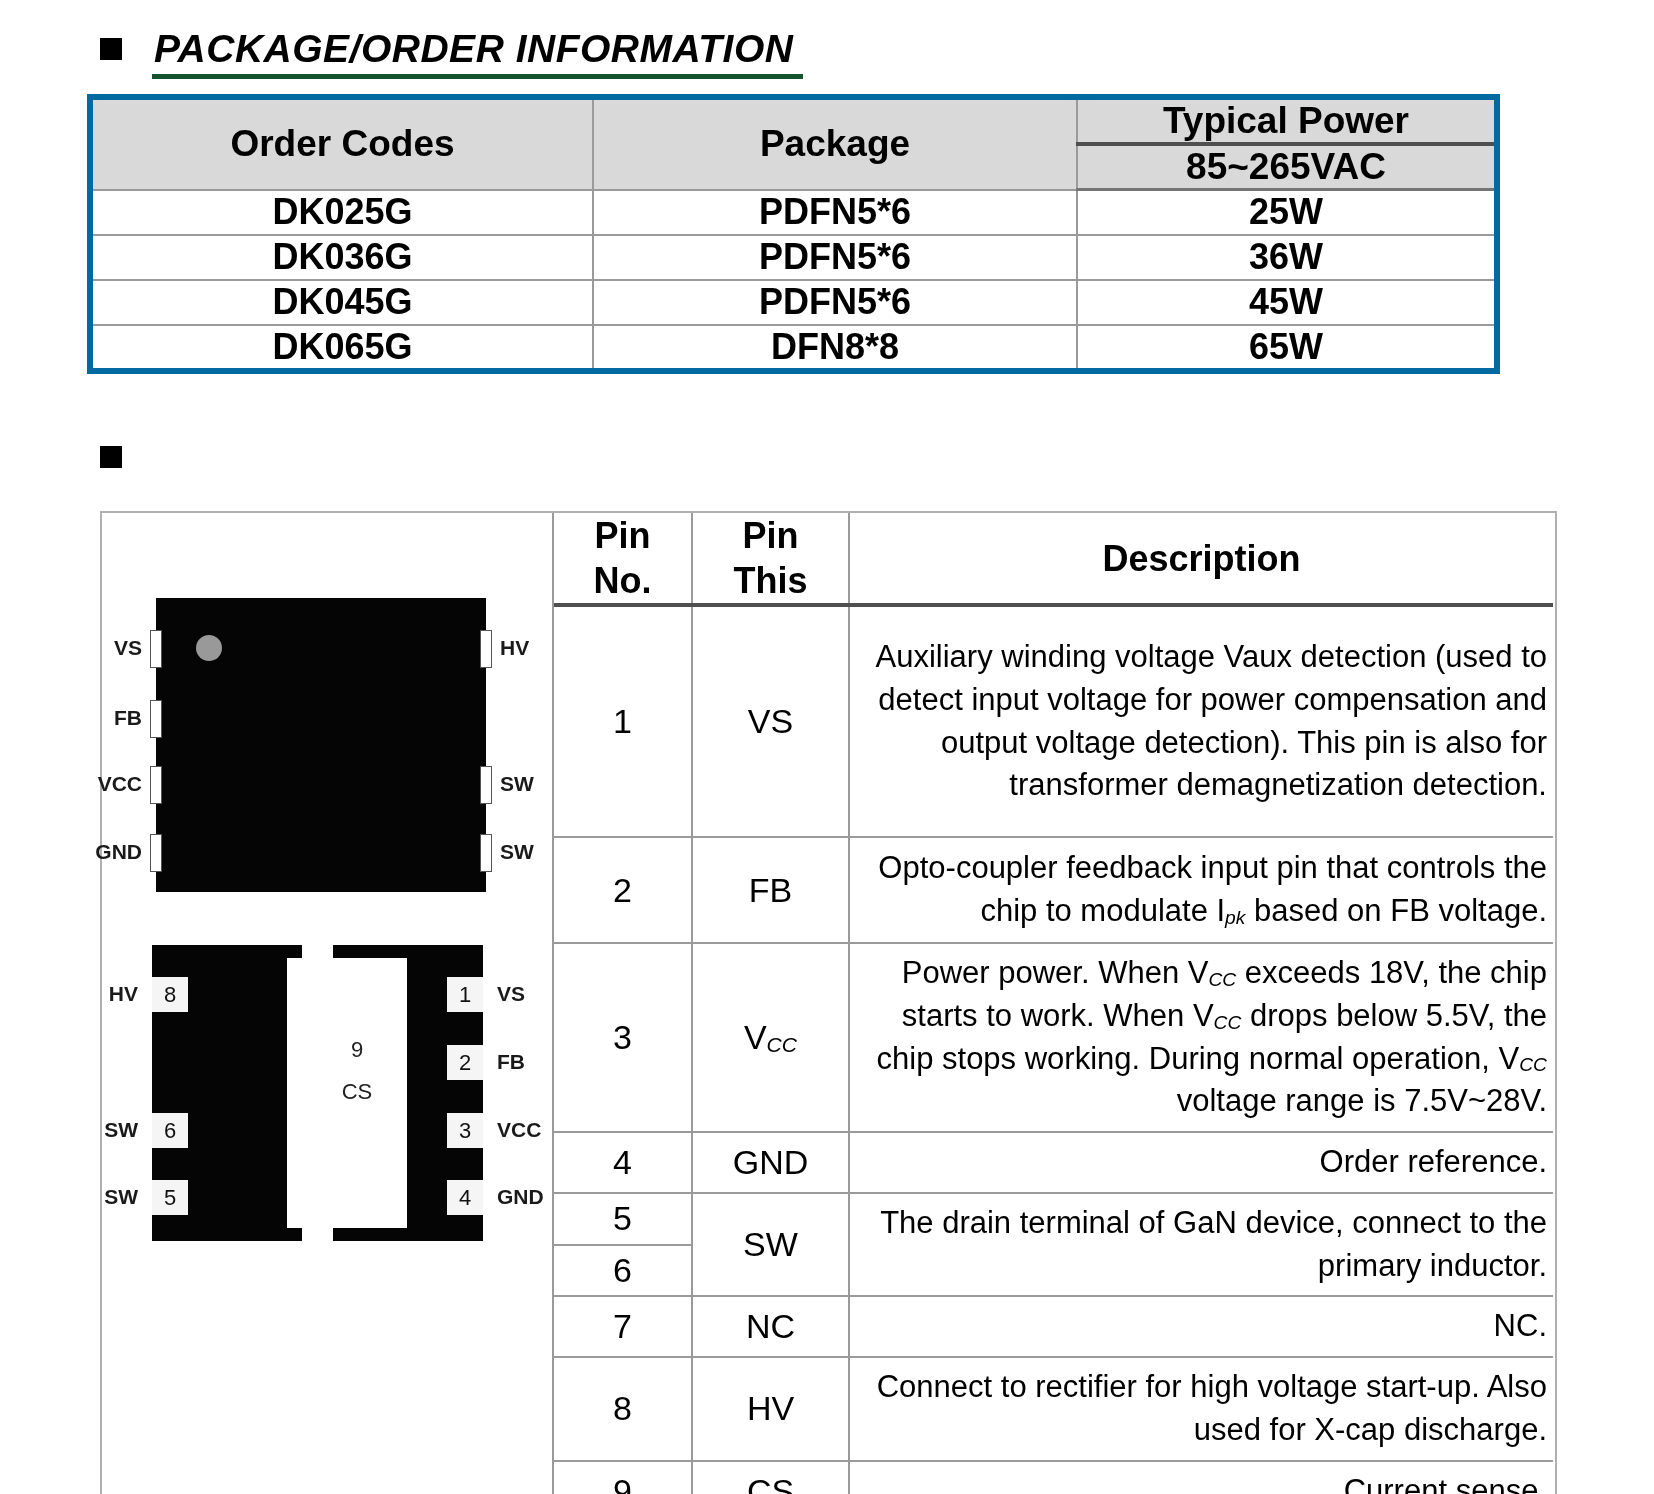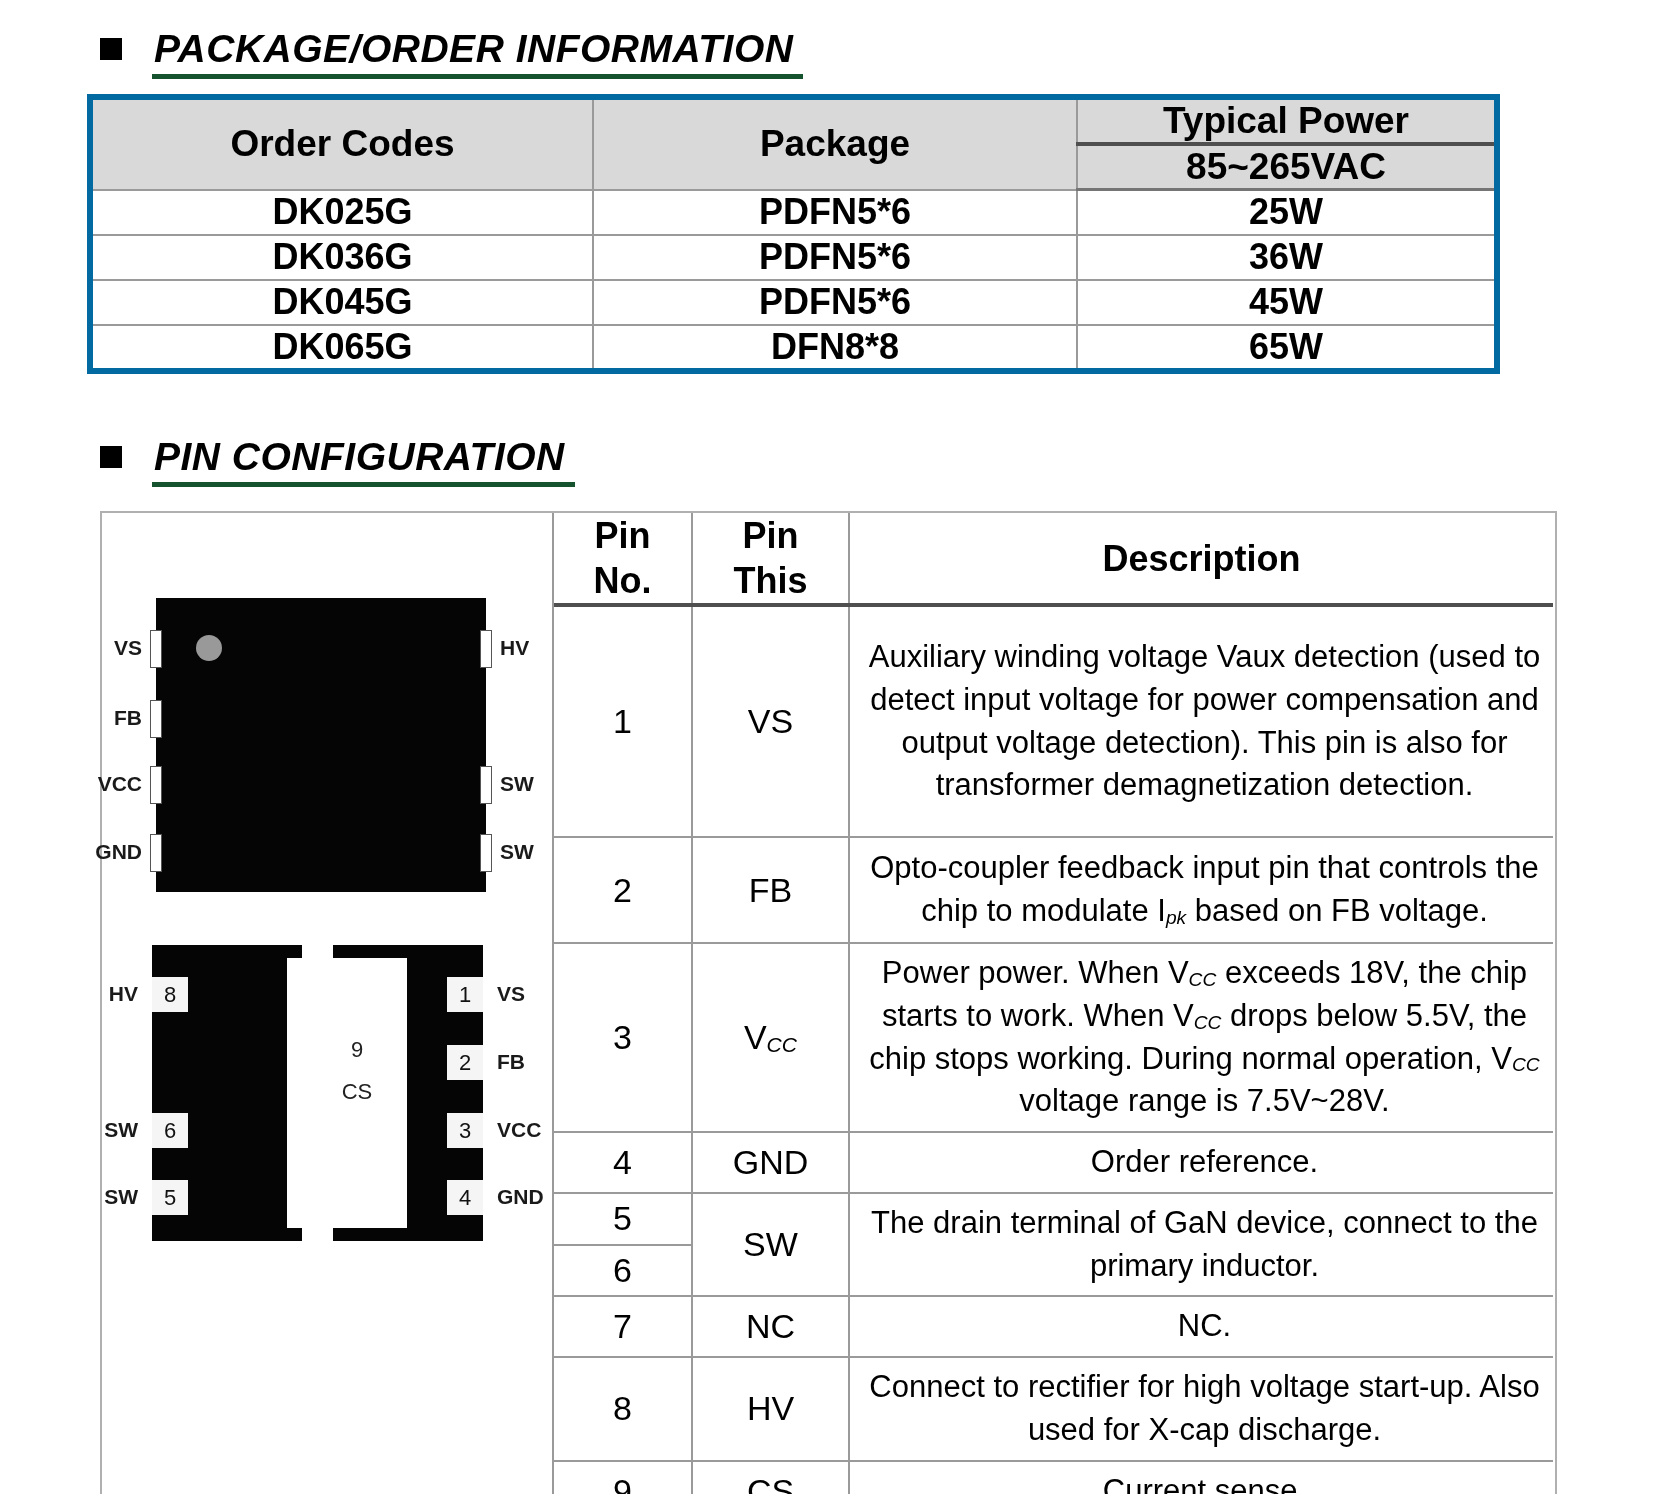--- a/index.html
+++ b/index.html
@@ -33,21 +33,21 @@
   .pin-table { width:999px; flex:none; }
   .pin-table th, .pin-table td {
     border:2px solid #9a9a9a; vertical-align:middle; overflow:hidden;
   }
   .pin-table th { font-size:36px; font-weight:bold; text-align:center; height:84px;
     border-top:none; border-bottom:4px solid #4f4f4f; background:#fff; line-height:1.25; }
   .pin-table th:first-child, .pin-table td:first-child { border-left:none; }
   .pin-table th:last-child, .pin-table td:last-child { border-right:none; }
   .pin-table tr:last-child td { border-bottom:none; }
   .pin-table td.c { text-align:center; font-size:34px; }
-  .pin-table td.desc { font-size:31px; line-height:1.38; padding:8px 6px 8px 12px; text-align:center; }
+  .pin-table td.desc { font-size:31px; line-height:1.38; padding:8px 6px 8px 12px; text-align:right; }
   .pin-table sub { font-size:0.62em; vertical-align:baseline; position:relative; bottom:-0.15em;font-style:italic; }
   
   .rh-vs td { height:232px; } .rh-fb td { height:106px; } .rh-vcc td { height:150px; }
   .rh-gnd td { height:42px; } .rh-sw td { height:46px; } .rh-nc td { height:44px; }
   .rh-hv td { height:90px; } .rh-cs td { height:44px; }
   
   .pkg-top { position:absolute; left:54px; top:85px; width:330px; height:294px; background:#050505; }
   .pkg-dot { position:absolute; left:40px; top:37px; width:26px; height:26px; border-radius:50%; background:#999999; }
   .slot { position:absolute; width:12px; height:38px; background:#ffffff; border:1px solid #555; }
   .slot.l { left:-6px; } .slot.r { right:-6px; }
@@ -108,21 +108,20 @@
     </tr>
     <tr>
       <td>DK065G</td>
       <td>DFN8*8</td>
       <td>65W</td>
     </tr>
   </tbody>
     </table>
 
   <div class="bullet" style="left:100px; top:446px;"></div>
-  <div class="sec-title" style="left:152px; top:435px;">PIN CONFIGURATION</div>
 
   <div class="pin-config">
 
     <div class="diagram">
 
       <div class="pkg-top">
         <div class="pkg-dot"></div>
 
         <div class="slot l" style="top:32px"></div>
         <div class="slot l" style="top:102px"></div>

